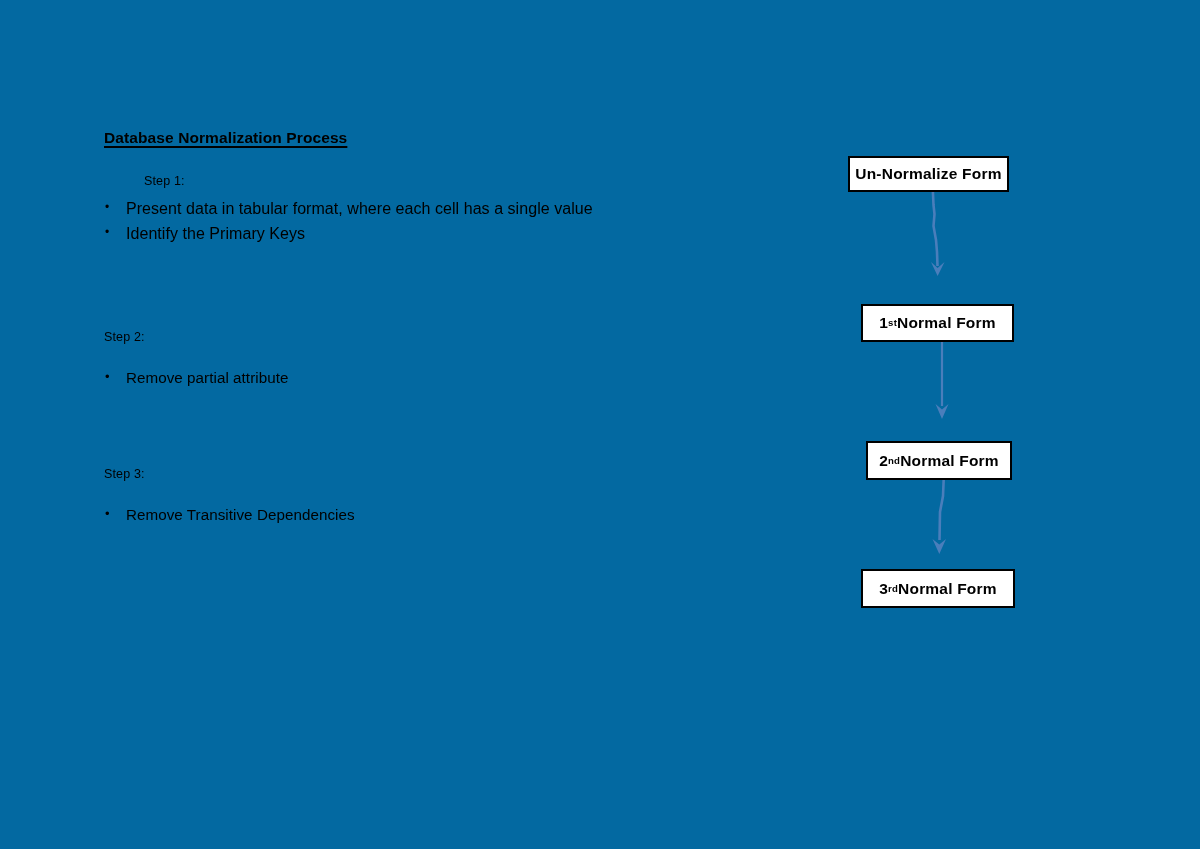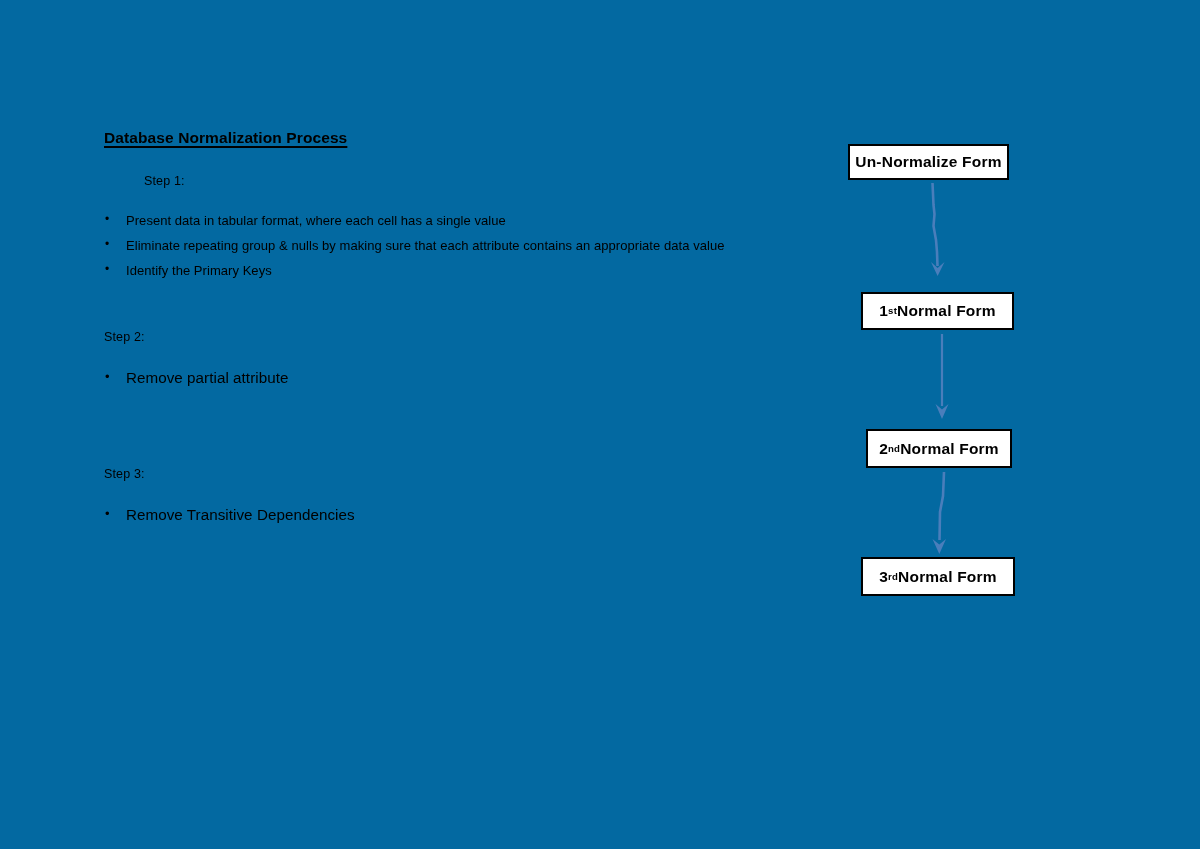--- a/index.html
+++ b/index.html
@@ -64,38 +64,39 @@
   }
   .bullet-list li::before {
     content: "\2022";
     position: absolute;
     left: 1px;
     top: -1px;
     font-size: 13px;
     line-height: inherit;
   }
 
-  .list-step1 { top: 208px; font-size: 13px; line-height: 25.2px; }
+  .list-step1 { top: 196px; font-size: 16px; line-height: 25.2px; }
   .list-step1 li::before { font-size: 12px; }
   .list-step2 { top: 365px; font-size: 15.2px; line-height: 25px; }
   .list-step3 { top: 502px; font-size: 15.2px; line-height: 25px; }
 
   .flow-box {
     position: absolute;
     border: 2px solid #000000;
     background: #ffffff;
     box-sizing: border-box;
     display: flex;
     align-items: center;
     justify-content: center;
     font-size: 15.5px;
     font-weight: bold;
     letter-spacing: 0.2px;
     white-space: nowrap;
     pointer-events: auto;
+    margin-top: 12px;
   }
   .flow-box sup {
     font-size: 0.62em;
     vertical-align: super;
     line-height: 0;
     font-weight: bold;
   }
 
   .box-un   { left: 848px; top: 144px; width: 161px; height: 36px; }
   .box-1nf  { left: 861px; top: 292px; width: 153px; height: 38px; }
@@ -112,21 +113,20 @@
 </head>
 <body>
 
 <div class="page">
 
   <div class="doc-title">Database Normalization Process</div>
 
   <div class="step-label step-1">Step 1:</div>
   <ul class="bullet-list list-step1">
     <li>Present data in tabular format, where each cell has a single value</li>
-    <li>Eliminate repeating group &amp; nulls by making sure that each attribute contains an appropriate data value</li>
     <li>Identify the Primary Keys</li>
   </ul>
 
   <div class="step-label step-2">Step 2:</div>
   <ul class="bullet-list list-step2">
     <li>Remove partial attribute</li>
   </ul>
 
   <div class="step-label step-3">Step 3:</div>
   <ul class="bullet-list list-step3">

